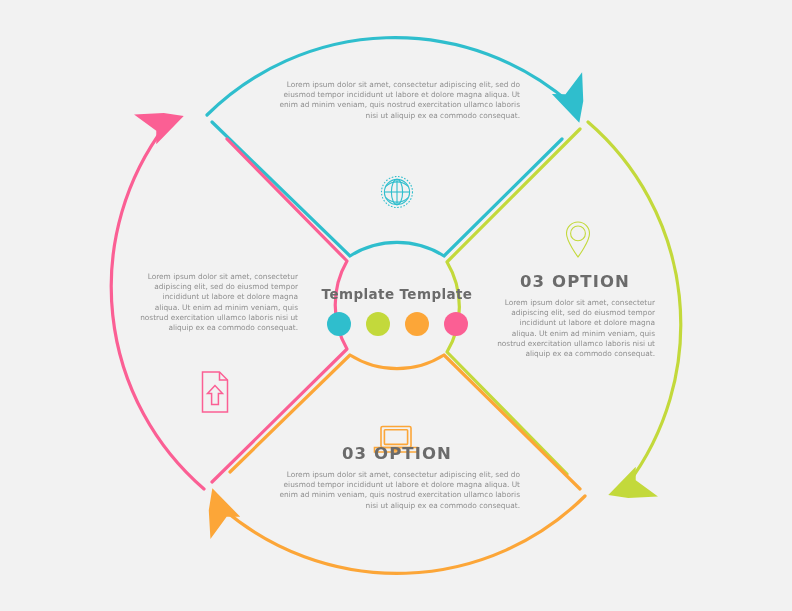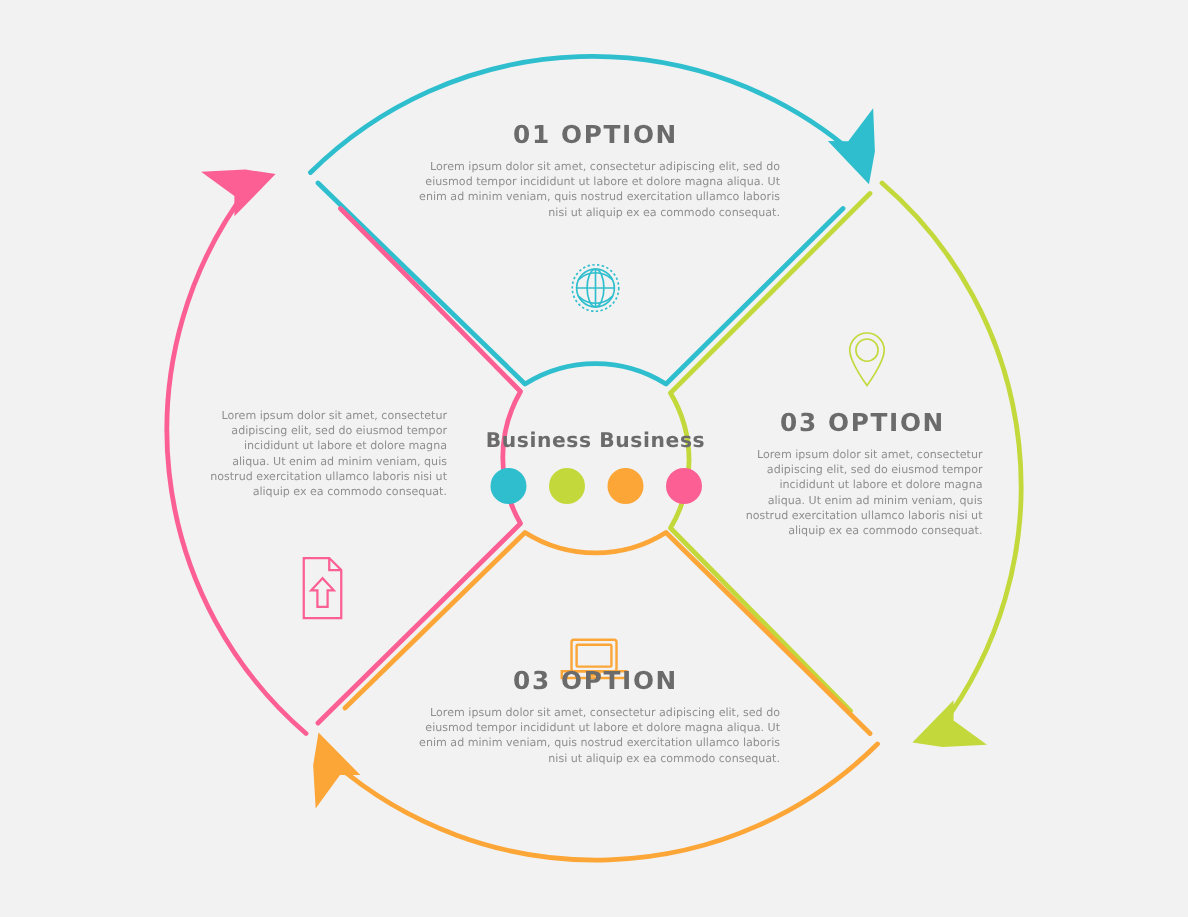--- a/index.html
+++ b/index.html
@@ -152,39 +152,38 @@
         <path d="M -12.5 -20 L 4.5 -20 L 12.5 -12 L 12.5 20 L -12.5 20 Z"></path>
         <path d="M 4.5 -20 L 4.5 -12 L 12.5 -12"></path>
         <path d="M 0 -6.5 L -7.5 1.5 L -3.4 1.5 L -3.4 12.5 L 3.4 12.5 L 3.4 1.5 L 7.5 1.5 Z"></path>
       </g>
 
     </svg>
 
     <div class="txt-layer">
 
       <div class="seg-block" style="left:274px; top:80px; width:246px;">
-        <div class="seg-title">01 OPTION</div>
         <div class="seg-desc">Lorem ipsum dolor sit amet, consectetur adipiscing elit, sed do eiusmod tempor incididunt ut labore et dolore magna aliqua. Ut enim ad minim veniam, quis nostrud exercitation ullamco laboris nisi ut aliquip ex ea commodo consequat.</div>
       </div>
 
       <div class="seg-block" style="left:495px; top:272px; width:160px;">
         <div class="seg-title">03 OPTION</div>
         <div class="seg-desc">Lorem ipsum dolor sit amet, consectetur adipiscing elit, sed do eiusmod tempor incididunt ut labore et dolore magna aliqua. Ut enim ad minim veniam, quis nostrud exercitation ullamco laboris nisi ut aliquip ex ea commodo consequat.</div>
       </div>
 
       <div class="seg-block" style="left:274px; top:444px; width:246px;">
         <div class="seg-title">03 OPTION</div>
         <div class="seg-desc">Lorem ipsum dolor sit amet, consectetur adipiscing elit, sed do eiusmod tempor incididunt ut labore et dolore magna aliqua. Ut enim ad minim veniam, quis nostrud exercitation ullamco laboris nisi ut aliquip ex ea commodo consequat.</div>
       </div>
 
       <div class="seg-block" style="left:138px; top:272px; width:160px;">
         <div class="seg-desc">Lorem ipsum dolor sit amet, consectetur adipiscing elit, sed do eiusmod tempor incididunt ut labore et dolore magna aliqua. Ut enim ad minim veniam, quis nostrud exercitation ullamco laboris nisi ut aliquip ex ea commodo consequat.</div>
       </div>
 
-      <div class="center-label">Business Business</div>
+      <div class="center-label">Template Template</div>
 
       <div class="dots-row">
         <div class="dot" style="background: rgb(47, 190, 205);"></div>
         <div class="dot" style="background: rgb(195, 217, 59);"></div>
         <div class="dot" style="background: rgb(252, 166, 56);"></div>
         <div class="dot" style="background: rgb(251, 95, 148);"></div>
       </div>
 
     </div>
   </div>

